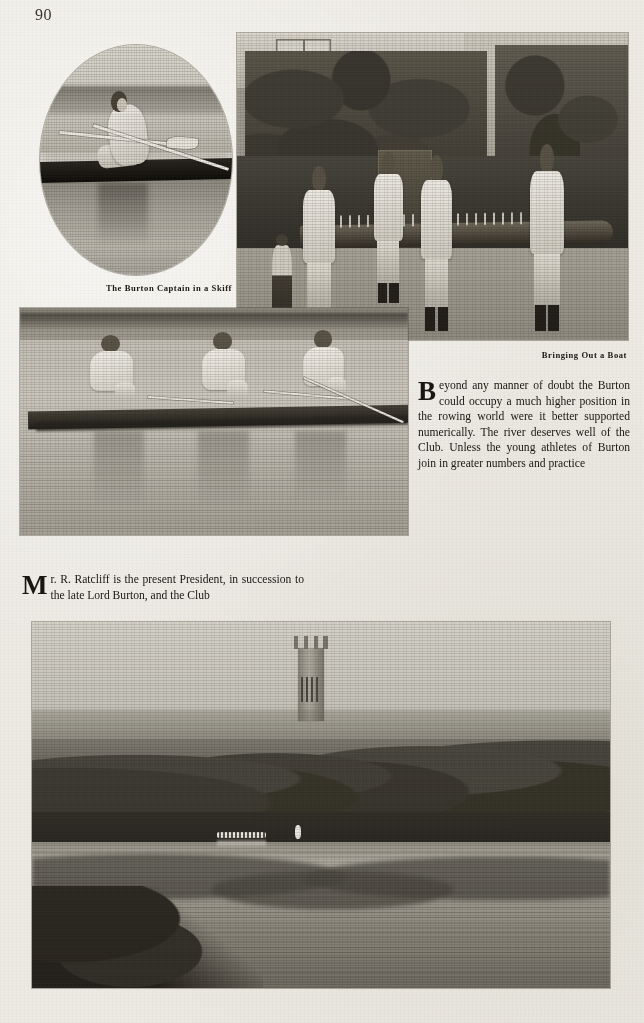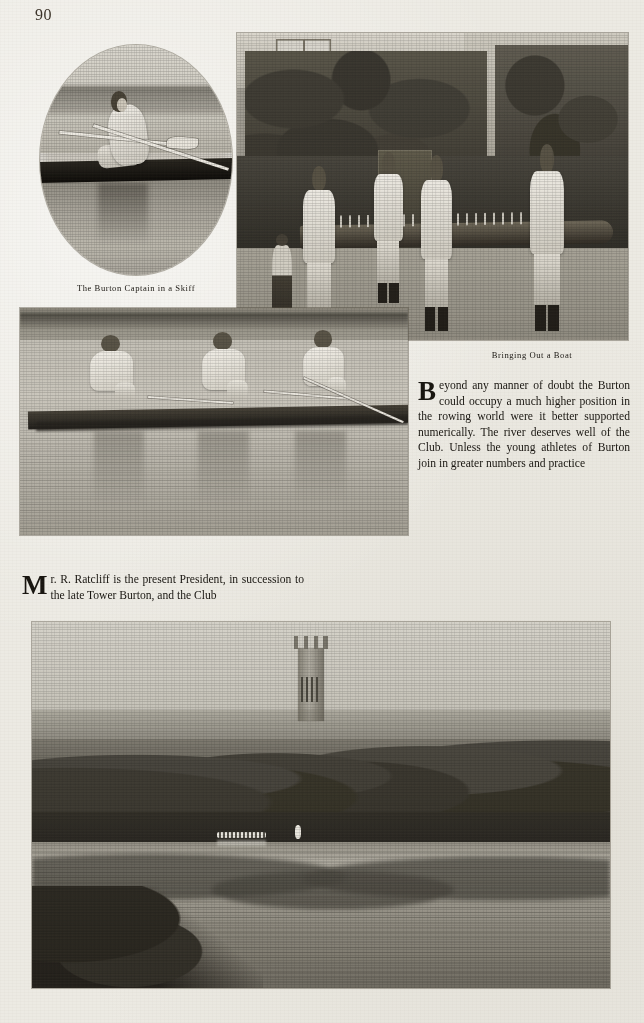--- a/index.html
+++ b/index.html
@@ -31,22 +31,22 @@
     font-size:16px;letter-spacing:.5px;color:#3a3228;
   }
   .hdr-title{
     position:absolute;right:24px;top:5px;
     font-weight:bold;font-size:13.5px;letter-spacing:.3px;color:#14110d;
     white-space:nowrap;
   }
 
   
   .cap{
-    position:absolute;text-align:center;
-    font-weight:normal;font-size:8.6px;letter-spacing:.55px;
+    position:absolute;text-align:right;
+    font-weight:bold;font-size:8.6px;letter-spacing:.55px;
     color:#1a1712;white-space:nowrap;
   }
 
   
   .photo{
     position:absolute;overflow:hidden;
     background:#9a968c;
     box-shadow:0 0 0 1px rgba(90,84,72,.45);
   }
   .photo .inner{position:absolute;inset:0;}
@@ -376,21 +376,21 @@
       <div class="veil"></div>
     </div>
   </div>
 
   <div class="col-right-top">
     <p><span class="dropcap">B</span><span>eyond any manner of doubt the Burton could occupy a much higher position in the rowing world were it better supported numerically. The river deserves well of the Club. Unless the young athletes of Burton join in greater numbers and practice</span></p>
   </div>
 
   <div class="two-col">
     <div class="c">
-      <span class="dropcap">M</span><span>r. R. Ratcliff is the present President, in succession to the late Tower Burton, and the Club</span>
+      <span class="dropcap">M</span><span>r. R. Ratcliff is the present President, in succession to the late Lord Burton, and the Club</span>
     </div>
   </div>
 
   <div class="photo" id="photo-river">
     <div class="inner">
       <div class="rv-sky"></div>
       <div class="rv-tower"></div>
       <div class="rv-trees"></div>
       <div class="rv-treeline"></div>
       <div class="rv-water"></div>

